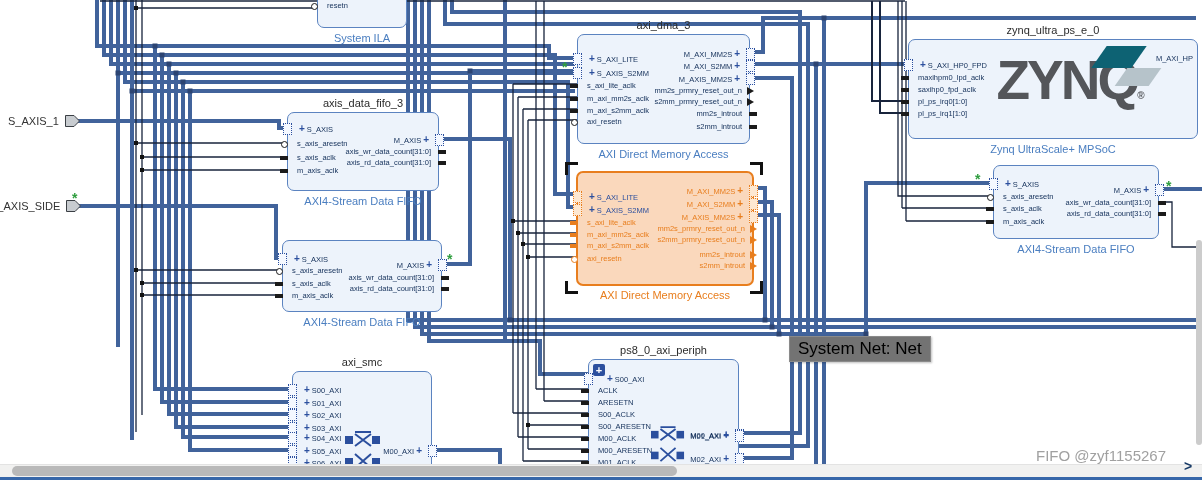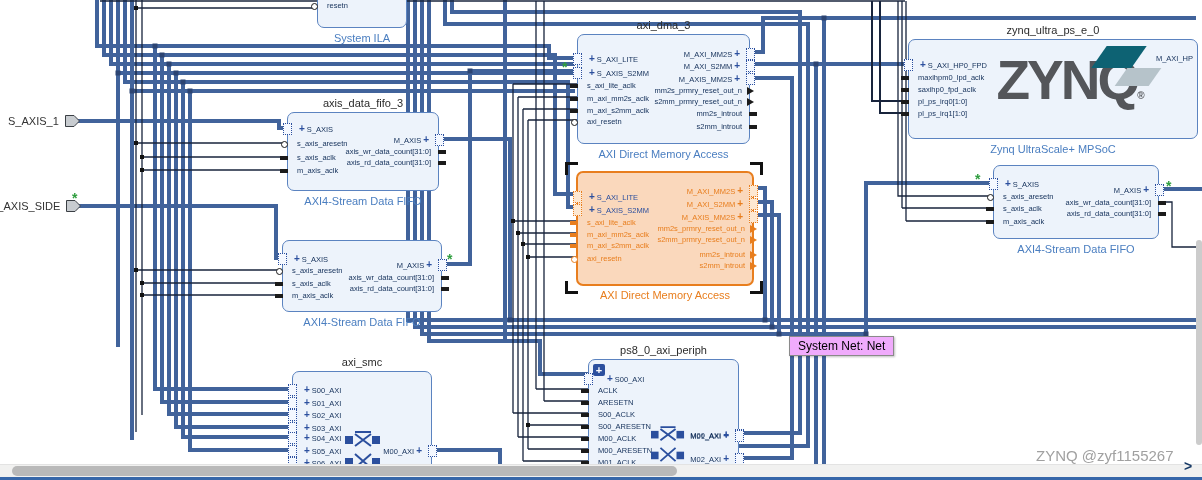--- a/index.html
+++ b/index.html
@@ -49,22 +49,22 @@
   .eport .lbl{display:inline-block;vertical-align:middle;}
   .eport svg{vertical-align:middle;margin-left:3px;}
   
   .zlogo{position:absolute;left:55px;top:14px;width:210px;text-align:center;color:#54565a;z-index:1;}
   .zmain{font-size:55px;font-weight:bold;letter-spacing:-3px;line-height:52px;}
   .zreg{font-size:10px;vertical-align:baseline;}
   .zsub{font-size:20px;letter-spacing:0px;margin-top:-4px;}
   .zsub b{font-weight:bold;}
   .pgram{position:absolute;z-index:2;}
   
-  .tooltip{position:absolute;left:789px;top:336px;z-index:8;background:#f0abfc;border:1px solid #8a8a8a;
-           font-size:12px;color:#000;padding:2px 8px;box-shadow:1px 1px 2px rgba(0,0,0,.25);white-space:nowrap;}
+  .tooltip{position:absolute;left:789px;top:336px;z-index:8;background:#737373;border:1px solid #8a8a8a;
+           font-size:17px;color:#000;padding:2px 8px;box-shadow:1px 1px 2px rgba(0,0,0,.25);white-space:nowrap;}
   
   .htrack{position:absolute;left:0;top:464px;width:1202px;height:13px;background:#f1f1f0;z-index:9;
           border-top:1px solid #e3e3e3;}
   .hthumb{position:absolute;left:12px;top:466px;width:665px;height:10px;background:#b9b9b9;border-radius:5px;z-index:10;}
   .vthumb{position:absolute;left:1196px;top:240px;width:6px;height:205px;background:#ccc;border-radius:3px;z-index:10;}
   .botline{position:absolute;left:0;top:477px;width:1202px;height:3px;background:#3767a9;z-index:11;}
   .wm{position:absolute;left:1036px;top:447px;z-index:12;font-size:15px;color:rgba(150,150,150,.9);white-space:nowrap;}
   .sarrow{position:absolute;left:1184px;top:458px;z-index:13;font-size:14px;font-weight:bold;color:#173a66;}
 </style>
 </head>
@@ -328,16 +328,16 @@
     </svg>
   </div>
 
   <div class="tooltip">System Net: Net</div>
 
   <div class="htrack"></div>
   <div class="hthumb"></div>
   <div class="vthumb"></div>
   <div class="botline"></div>
 
-  <div class="wm">ZYNQ @zyf1155267</div>
+  <div class="wm">FIFO @zyf1155267</div>
   <div class="sarrow">&gt;</div>
 
 </div>
 
 </body></html>

